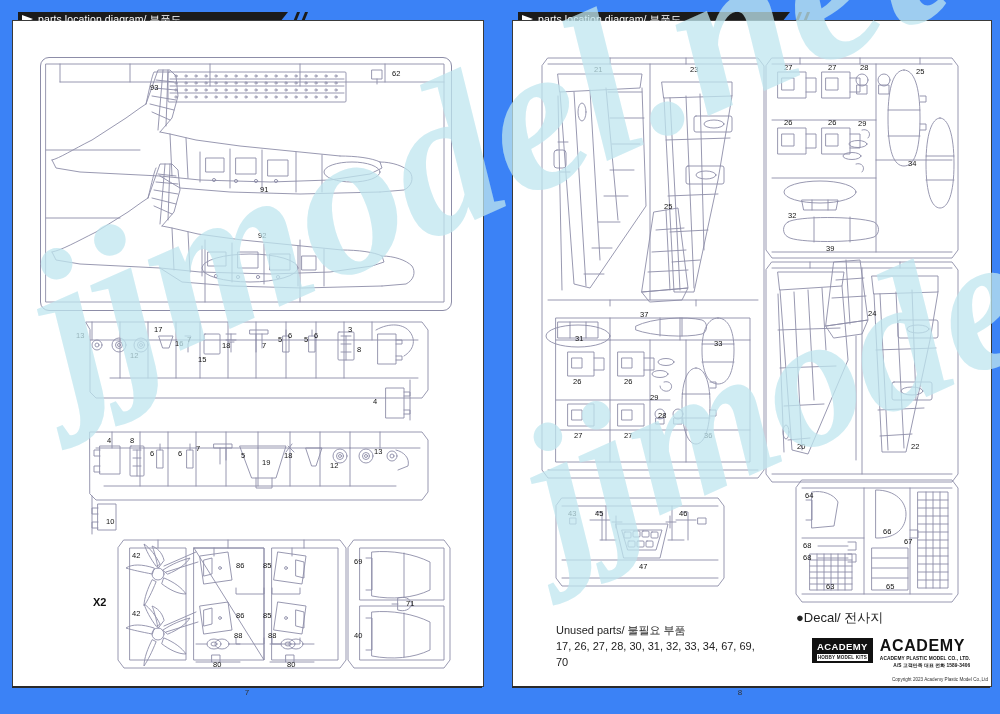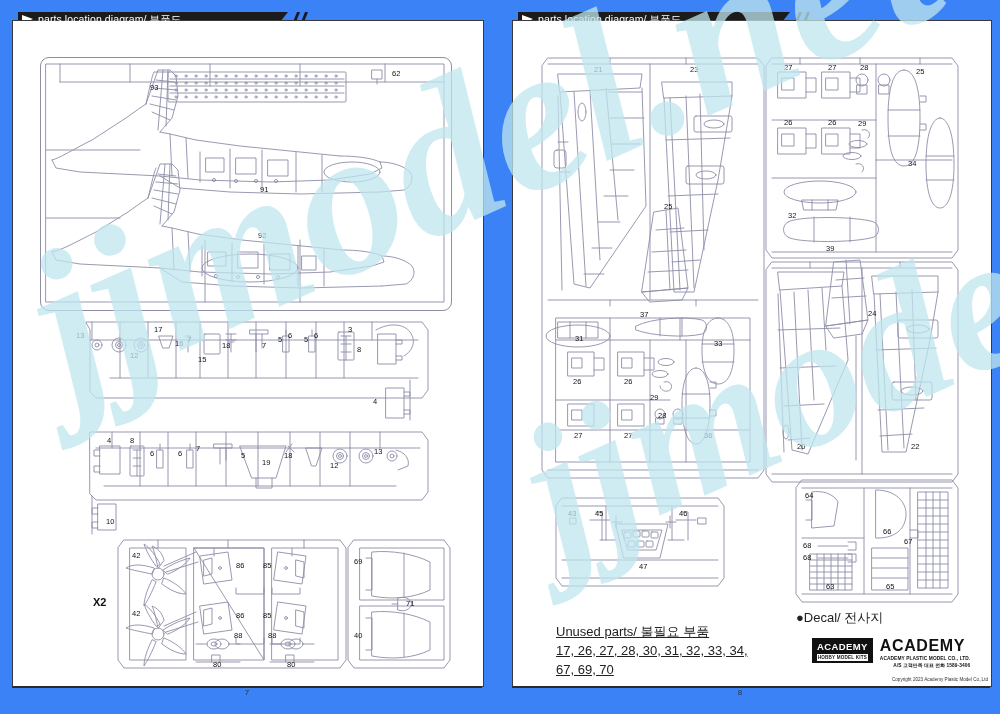--- a/index.html
+++ b/index.html
@@ -29,21 +29,21 @@
   svg.art path,svg.art polyline,svg.art polygon,svg.art line,svg.art rect,svg.art ellipse,svg.art circle{
     fill:none;stroke:#8d8da8;stroke-width:0.9;stroke-linejoin:round;stroke-linecap:round;}
 
   
   .wm{position:absolute;left:0;top:0;width:1000px;height:714px;pointer-events:none;z-index:40;}
   .wm text{fill:#bfe6ef;opacity:.75;font-family:"Liberation Serif",serif;font-style:italic;font-weight:bold;}
 
   
   .footrule{position:absolute;background:#2a2a2a;height:1.5px;}
   .pageno{position:absolute;font-size:8px;color:#333;text-align:center;}
-  .unused{position:absolute;font-size:13px;color:#222;line-height:1.45;text-decoration:underline;}
+  .unused{position:absolute;font-size:11px;color:#222;line-height:1.45;}
   .decal{position:absolute;font-size:13px;color:#222;}
 
   .logo-wrap{position:absolute;display:flex;align-items:flex-start;gap:7px;}
   .logo-box{background:#111;color:#fff;padding:3px 5px 2px 5px;text-align:center;}
   .logo-box .a1{font-size:9.5px;font-weight:bold;letter-spacing:.4px;font-family:"Liberation Sans",sans-serif;}
   .logo-box .a2{font-size:4.6px;background:#fff;color:#111;margin-top:2px;padding:1px 0;letter-spacing:.2px;font-weight:bold;}
   .logo-txt .big{font-size:16px;font-weight:bold;letter-spacing:.6px;color:#111;line-height:1;font-family:"Liberation Sans",sans-serif;}
   .logo-txt .sm{font-size:4.8px;font-weight:bold;color:#111;letter-spacing:.1px;margin-top:2px;text-align:right;}
   .logo-txt .sm2{font-size:4.8px;font-weight:bold;color:#111;letter-spacing:.1px;margin-top:1px;text-align:right;}
   .copy{position:absolute;font-size:4.6px;color:#333;text-align:right;}

